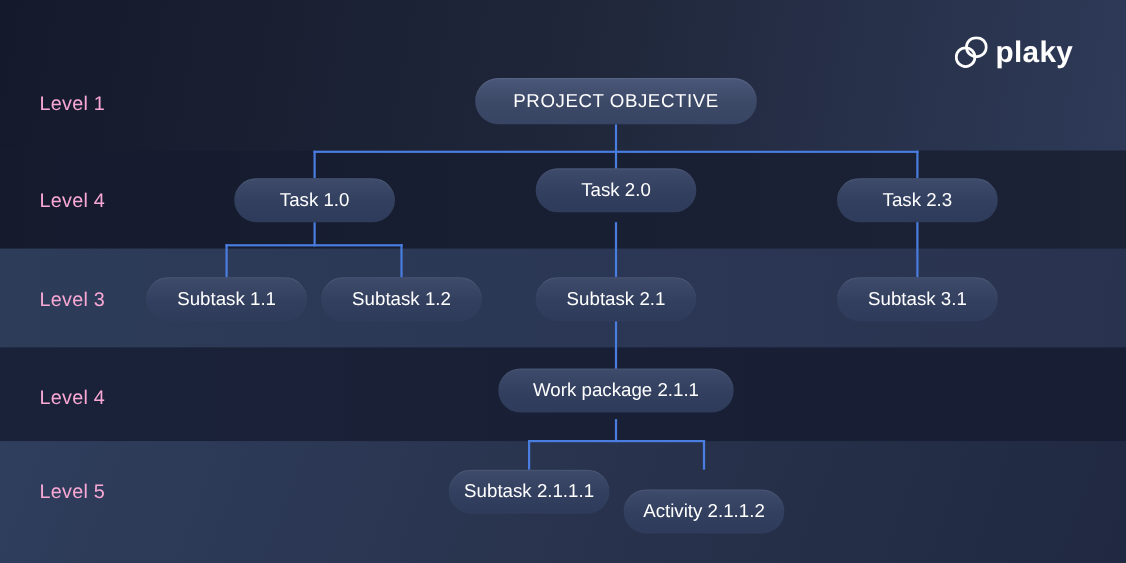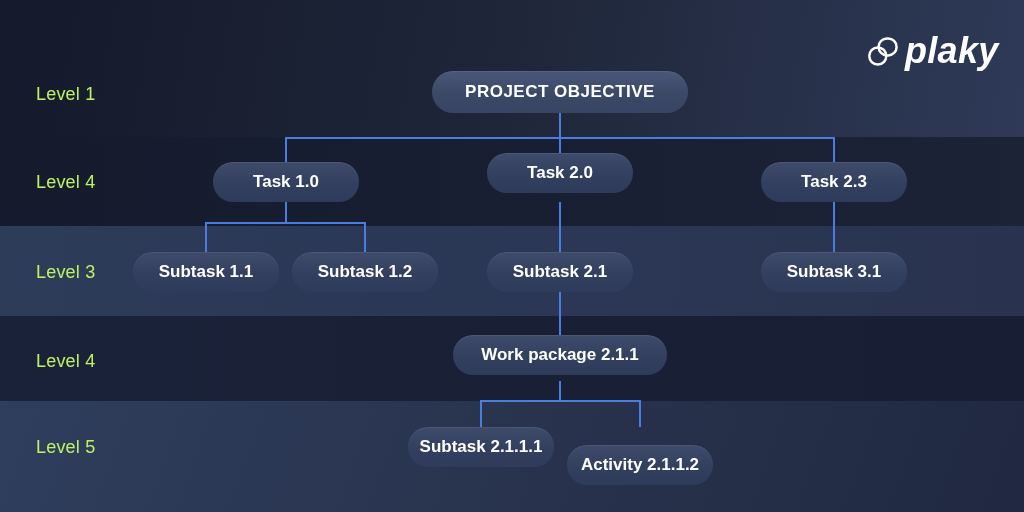--- a/index.html
+++ b/index.html
@@ -10,39 +10,39 @@
   }
   .band{position:absolute;left:0;width:1024px;}
   .band-1{top:0;height:137px;background:linear-gradient(100deg,#141a2b 0%,#1f2639 50%,#2e3a58 100%);}
   .band-2{top:137px;height:89px;background:linear-gradient(90deg,#151b2d 0%,#1c2337 100%);}
   .band-3{top:226px;height:90px;background:linear-gradient(93deg,#2d3c59 0%,#293350 100%);}
   .band-4{top:316px;height:85px;background:linear-gradient(90deg,#1a2239 0%,#181e33 100%);}
   .band-5{top:401px;height:111px;background:linear-gradient(110deg,#2f3e5d 0%,#28324c 55%,#202941 100%);}
 
   .level-label{
     position:absolute;left:36px;height:22px;line-height:22px;
-    font-size:18px;font-weight:500;color:#bef264;letter-spacing:.2px;
+    font-size:18px;font-weight:500;color:#f9a8d4;letter-spacing:.2px;
   }
 
   .node{
     position:absolute;display:flex;align-items:center;justify-content:center;
-    height:40px;border-radius:20px;color:#ffffff;font-size:17px;font-weight:700;
+    height:40px;border-radius:20px;color:#ffffff;font-size:17px;font-weight:400;
     background:linear-gradient(180deg,#3e4b6b 0%,#323f5e 55%,#2e3b5a 100%);
     box-shadow:inset 0 1px 0 rgba(255,255,255,.07);
     white-space:nowrap;
   }
   .node-root{
     height:42px;border-radius:21px;letter-spacing:.5px;
     background:linear-gradient(180deg,#4a5779 0%,#3b4866 55%,#374463 100%);
   }
 
   .line{position:absolute;background:#4a7de0;}
 
   .logo{position:absolute;top:33px;left:868px;display:flex;align-items:center;gap:7px;}
-  .logo-text{color:#ffffff;font-size:36px;font-weight:700;letter-spacing:.3px;line-height:1;font-style:italic;}
+  .logo-text{color:#ffffff;font-size:27px;font-weight:700;letter-spacing:.3px;line-height:1;}
 </style>
 </head>
 <body>
 
 <div id="canvas">
 
   <div class="band band-1"></div>
   <div class="band band-2"></div>
   <div class="band band-3"></div>
   <div class="band band-4"></div>

